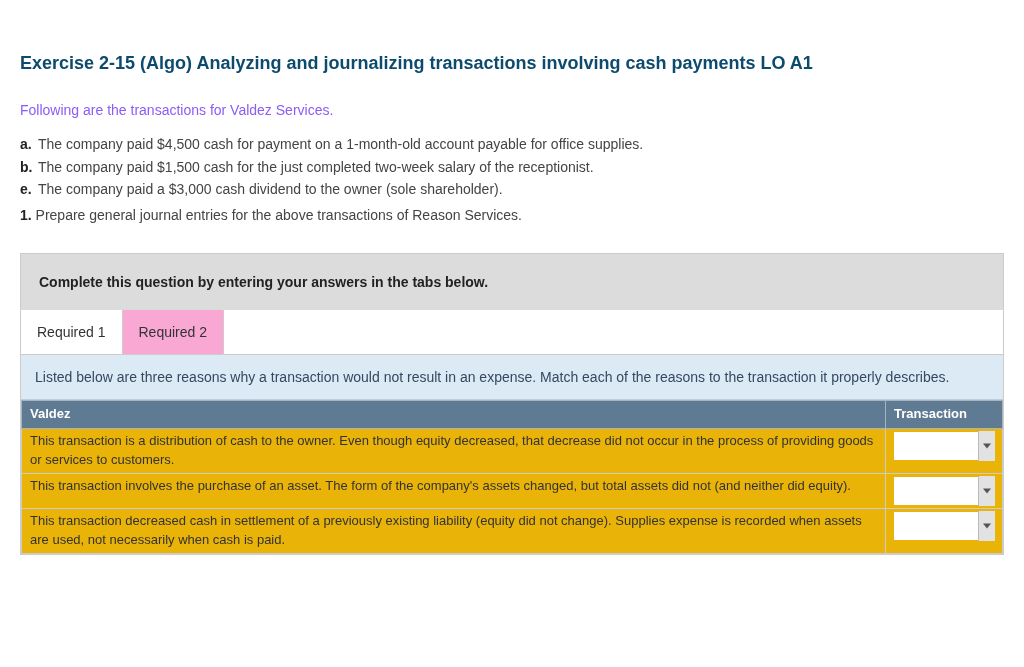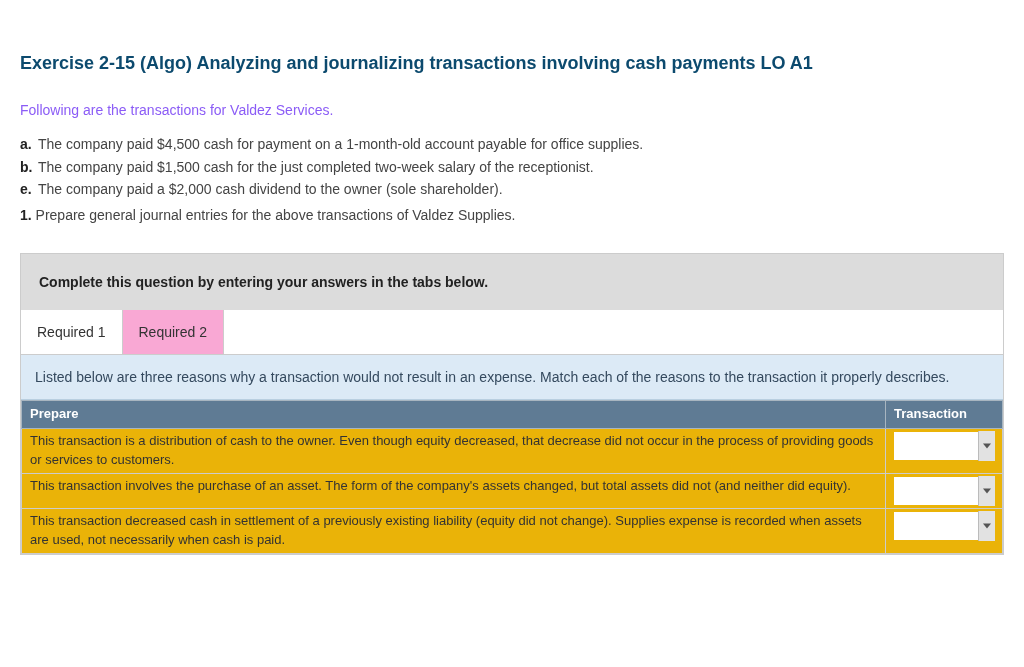--- a/index.html
+++ b/index.html
@@ -120,41 +120,41 @@
 </head>
 <body>
 
 <h1 class="title">Exercise 2-15 (Algo) Analyzing and journalizing transactions involving cash payments LO A1</h1>
 
 <p class="intro">Following are the transactions for Valdez Services.</p>
 
 <ol class="alpha">
   <li><span class="lbl">a.</span><span>The company paid $4,500 cash for payment on a 1-month-old account payable for office supplies.</span></li>
   <li><span class="lbl">b.</span><span>The company paid $1,500 cash for the just completed two-week salary of the receptionist.</span></li>
-  <li><span class="lbl">e.</span><span>The company paid a $2,000 cash dividend to the owner (sole shareholder).</span></li>
+  <li><span class="lbl">e.</span><span>The company paid a $3,000 cash dividend to the owner (sole shareholder).</span></li>
 </ol>
 
 <ol class="num">
-  <li><span class="lbl">1.</span> <span>Prepare general journal entries for the above transactions of Valdez Supplies.</span></li>
+  <li><span class="lbl">1.</span> <span>Prepare general journal entries for the above transactions of Reason Services.</span></li>
 </ol>
 
 <div class="panel">
   <div class="panel-header">Complete this question by entering your answers in the tabs below.</div>
 
   <div class="tabs">
     <div class="tab">Required 1</div>
     <div class="tab active">Required 2</div>
   </div>
 
   <div class="prompt">Listed below are three reasons why a transaction would not result in an expense. Match each of the reasons to the transaction it properly describes.</div>
 
   <table class="grid">
     <thead>
       <tr>
-        <th>Prepare</th>
+        <th>Valdez</th>
         <th style="width:100px">Transaction</th>
       </tr>
     </thead>
     <tbody>
       <tr>
         <td>This transaction is a distribution of cash to the owner. Even though equity decreased, that decrease did not occur in the process of providing goods or services to customers.</td>
         <td class="transaction-cell">
           <div class="dropdown">
             <span class="arrow">
                 <svg viewBox="0 0 10 10">

